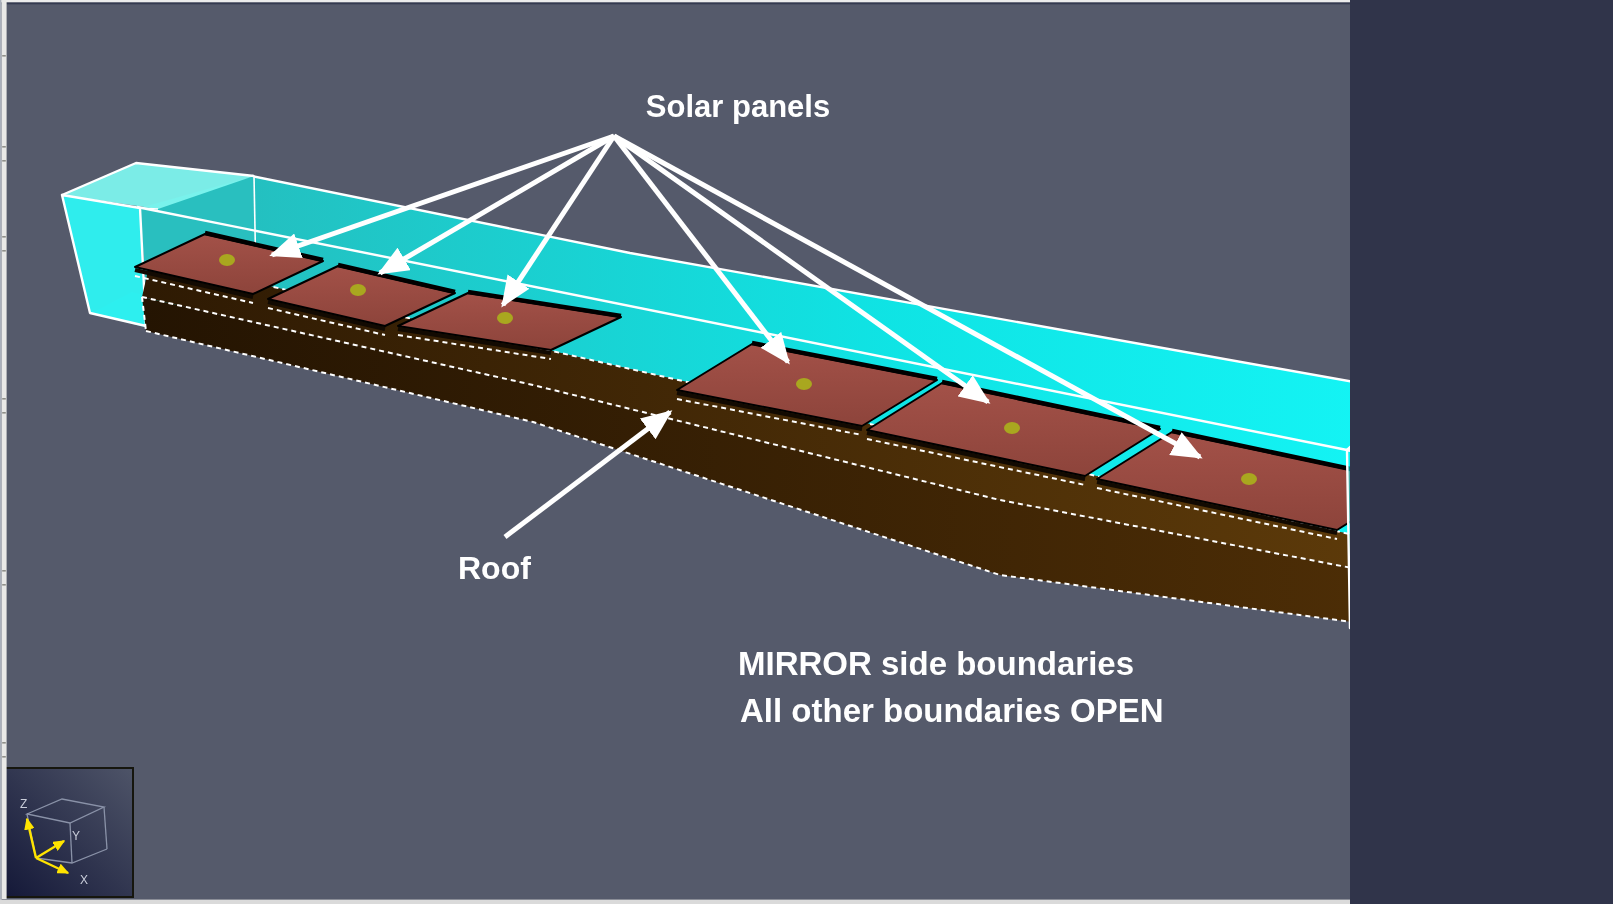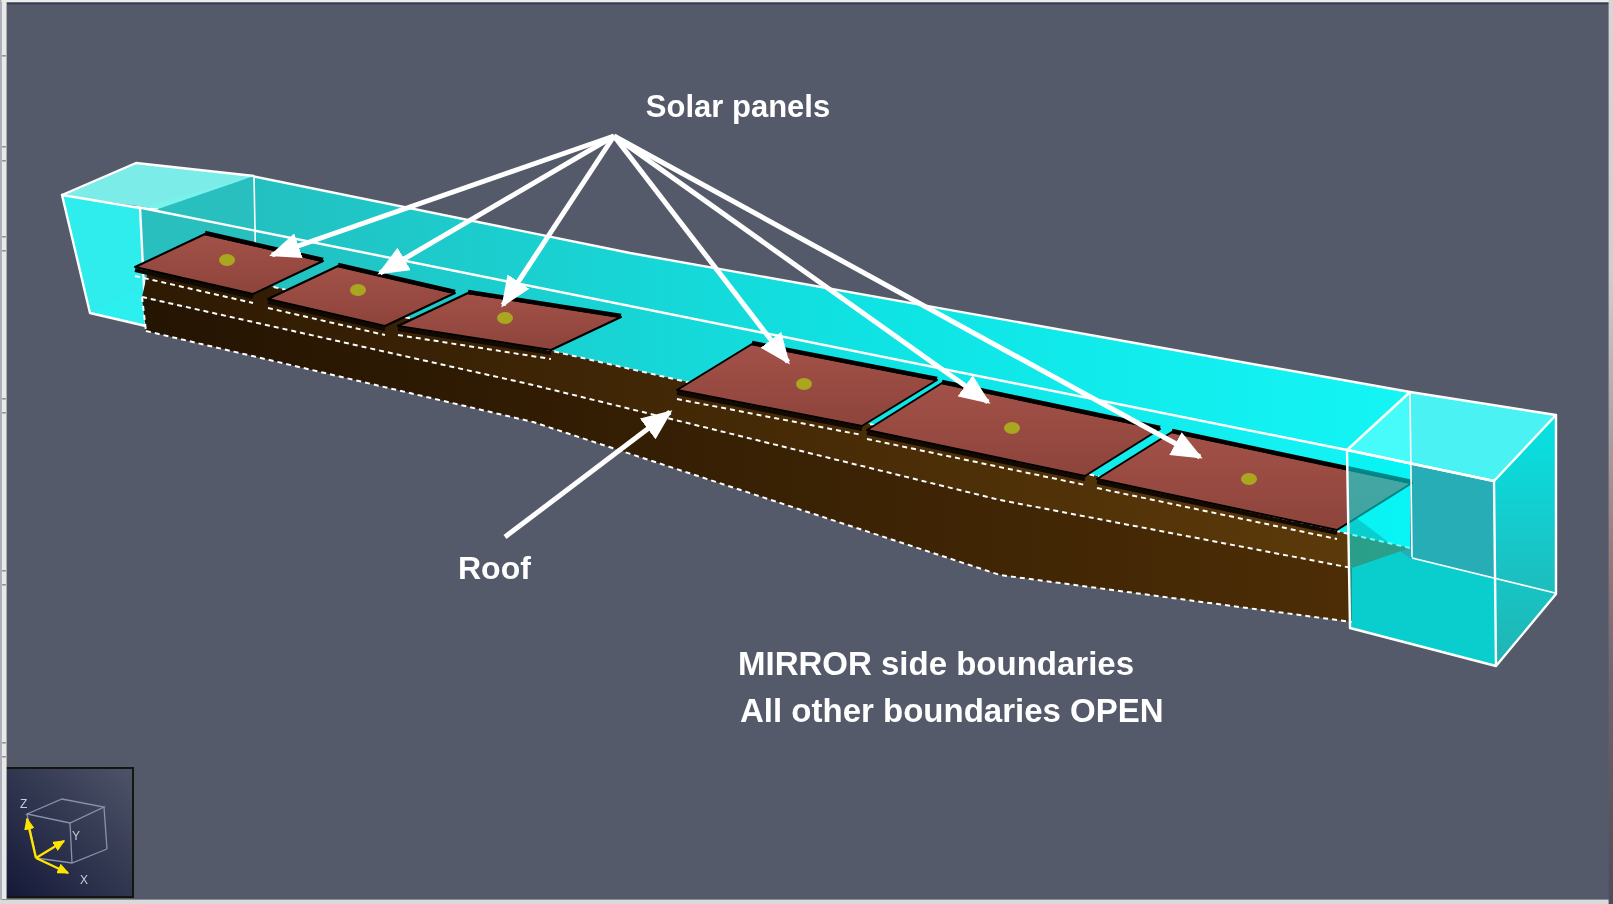--- a/index.html
+++ b/index.html
@@ -1,16 +1,16 @@
 <!DOCTYPE html>
 <html><head>
 <meta charset="utf-8">
 <style>
   html,body{margin:0;padding:0;background:#30344a;}
-  .stage{position:relative;width:1613px;height:904px;overflow:hidden;background:#555a6b;}
+  .stage{position:relative;width:1350px;height:904px;overflow:hidden;background:#555a6b;}
   svg{display:block;}
   text{font-family:"Liberation Sans","DejaVu Sans",sans-serif;}
   .note{font-weight:bold;fill:#ffffff;}
   .stipple{stroke:#ffffff;stroke-width:2;stroke-dasharray:5 4;fill:none;}
   .wedge{stroke:#ffffff;stroke-width:2.4;fill:none;stroke-linejoin:round;}
   .wedge-thin{stroke:#ffffff;stroke-width:1.6;fill:none;}
   .panel-edge{stroke:#000000;stroke-width:2;stroke-linejoin:round;}
   .arrow{stroke:#ffffff;stroke-width:5;fill:none;stroke-linecap:butt;}
   .triad-line{stroke:#8a92a8;stroke-width:1.3;fill:none;}
   .axis{stroke:#ffe400;stroke-width:2.4;fill:none;}

